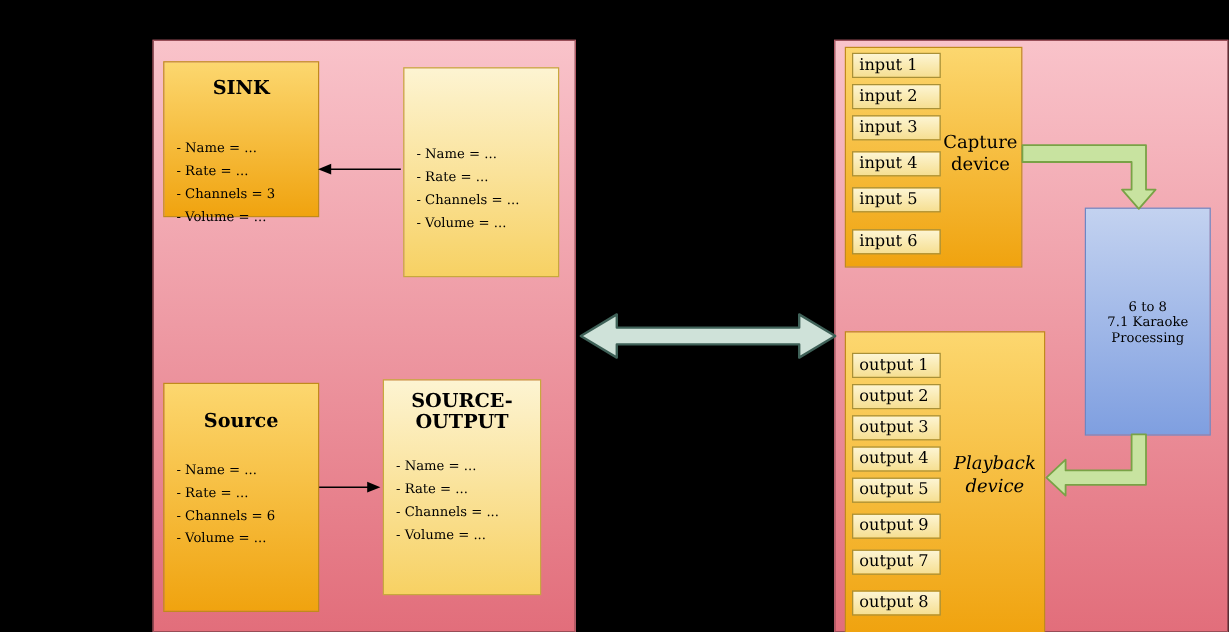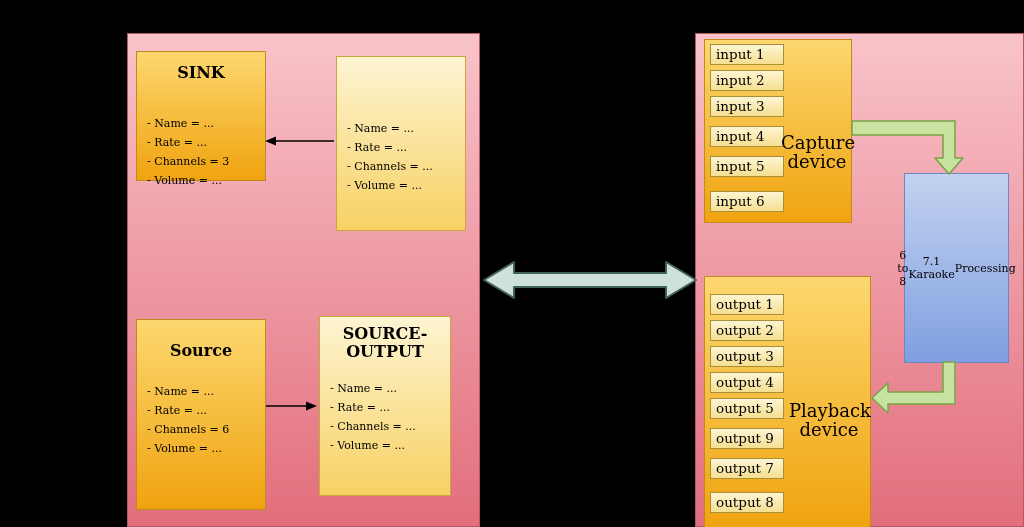--- a/index.html
+++ b/index.html
@@ -40,30 +40,30 @@
   .playback-box { left:8px; top:242px; width:167px; height:252px; }
 
   .io-item {
     position:absolute; left:5px; width:74px; height:21px;
     background:linear-gradient(180deg,#fdf5d3 0%,#f6df92 100%);
     border:1px solid #a89038;
     font-size:13.5px; line-height:19px; padding-left:5px; white-space:nowrap;
   }
   .device-label {
     position:absolute; text-align:center;
-    font-size:18px; line-height:19px; white-space:pre-line;margin-top:24px;
+    font-size:15px; line-height:19px; white-space:pre-line;
   }
   .capture-label  { left:76px; top:69px;  width:72px; }
-  .playback-label { left:84px; top:100px; width:80px; }
+  .playback-label { left:84px; top:100px; width:80px;font-style:italic; }
 
   .processing-box {
     position:absolute; left:208px; top:139px; width:105px; height:190px;
     background:linear-gradient(180deg,#c3d2f0 0%,#7f9fe0 100%);
     border:1px solid #6c87c5;
-    display:flex; flex-direction:row; align-items:center; justify-content:center;
+    display:flex; flex-direction:column; align-items:center; justify-content:center;
   }
   .processing-line { font-size:11px; line-height:13px; text-align:center; }
 
   .arrow-overlay { position:absolute; left:0; top:0; width:1024px; height:527px; pointer-events:none; }
 </style>
 </head>
 <body>
 
 <div class="canvas">
 

